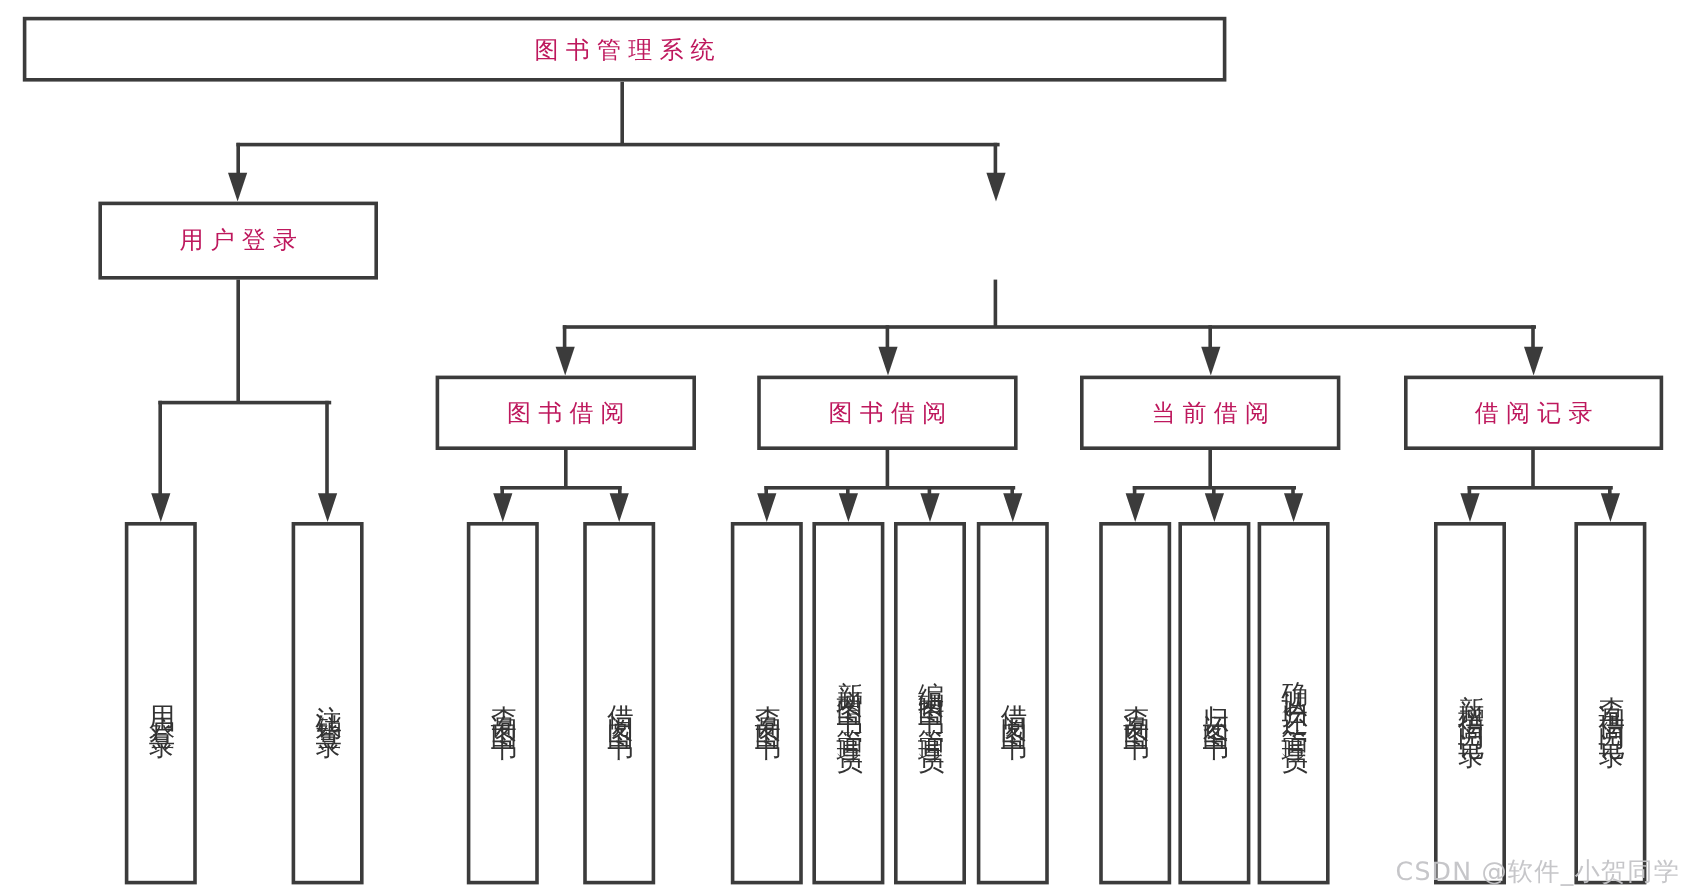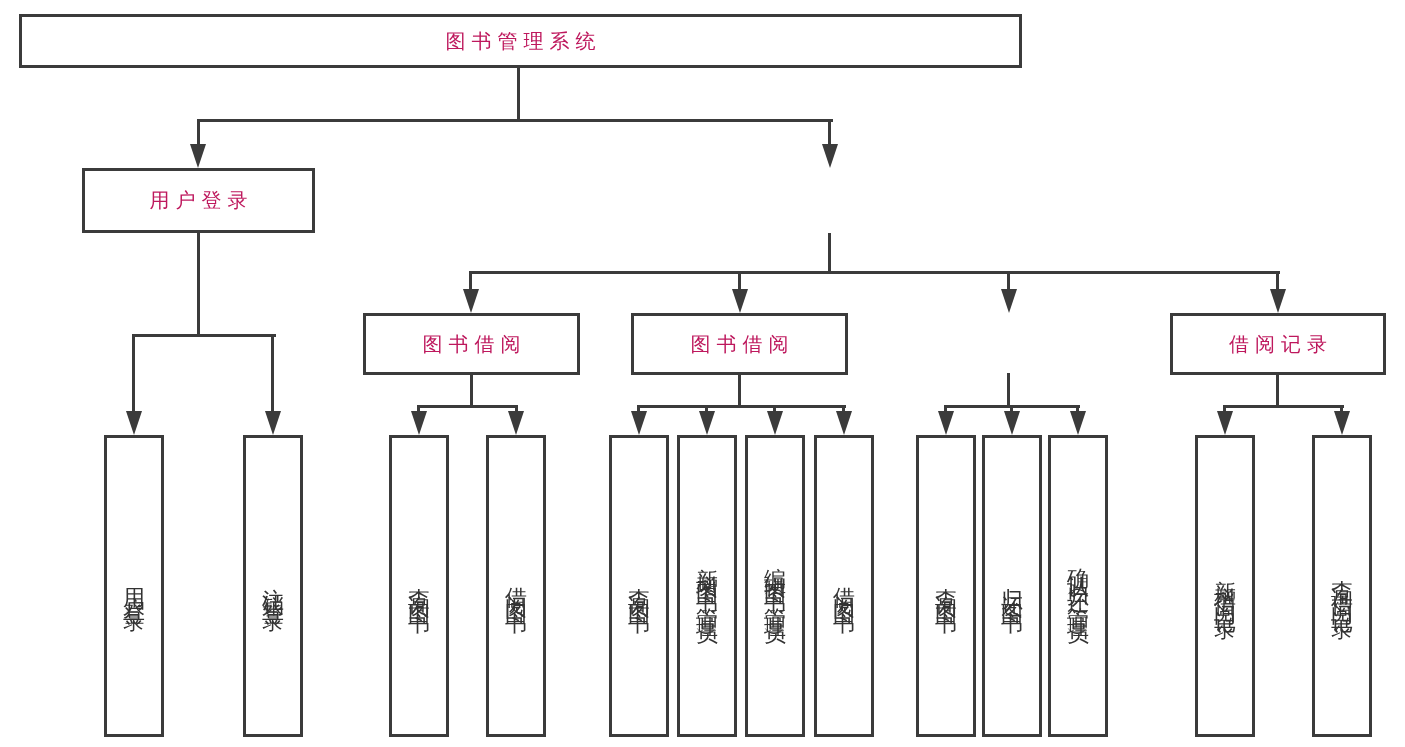--- a/index.html
+++ b/index.html
@@ -39,20 +39,23 @@
 
   <div class="box" style="left:82px;top:168px;width:233px;height:65px;">
     <span class="hlabel">用户登录</span>
   </div>
 
   <div class="box" style="left:363px;top:313px;width:217px;height:62px;">
     <span class="hlabel">图书借阅</span>
   </div>
   <div class="box" style="left:631px;top:313px;width:217px;height:62px;">
     <span class="hlabel">图书借阅</span>
+  </div>
+  <div class="box" style="left:900px;top:313px;width:217px;height:62px;">
+    <span class="hlabel">当前借阅</span>
   </div>
   <div class="box" style="left:1170px;top:313px;width:216px;height:62px;">
     <span class="hlabel">借阅记录</span>
   </div>
 
   <div class="box" style="left:104px;top:435px;width:60px;height:302px;">
     <span class="vlabel">用户登录</span>
   </div>
   <div class="box" style="left:243px;top:435px;width:60px;height:302px;">
     <span class="vlabel">注销登录</span>
@@ -147,14 +150,15 @@
   <div class="line" style="left:1076px;top:405px;width:3px;height:10px;"></div>
   <div class="arrowhead" style="left:1070px;top:411px;"></div>
 
   <div class="line" style="left:1276px;top:373px;width:3px;height:34px;"></div>
   <div class="line" style="left:1223px;top:405px;width:121px;height:3px;"></div>
   <div class="line" style="left:1223px;top:405px;width:3px;height:10px;"></div>
   <div class="arrowhead" style="left:1217px;top:411px;"></div>
   <div class="line" style="left:1340px;top:405px;width:3px;height:10px;"></div>
   <div class="arrowhead" style="left:1334px;top:411px;"></div>
 
+  <div class="watermark">CSDN @软件_小贺同学</div>
 
 </div>
 
 </body></html>

